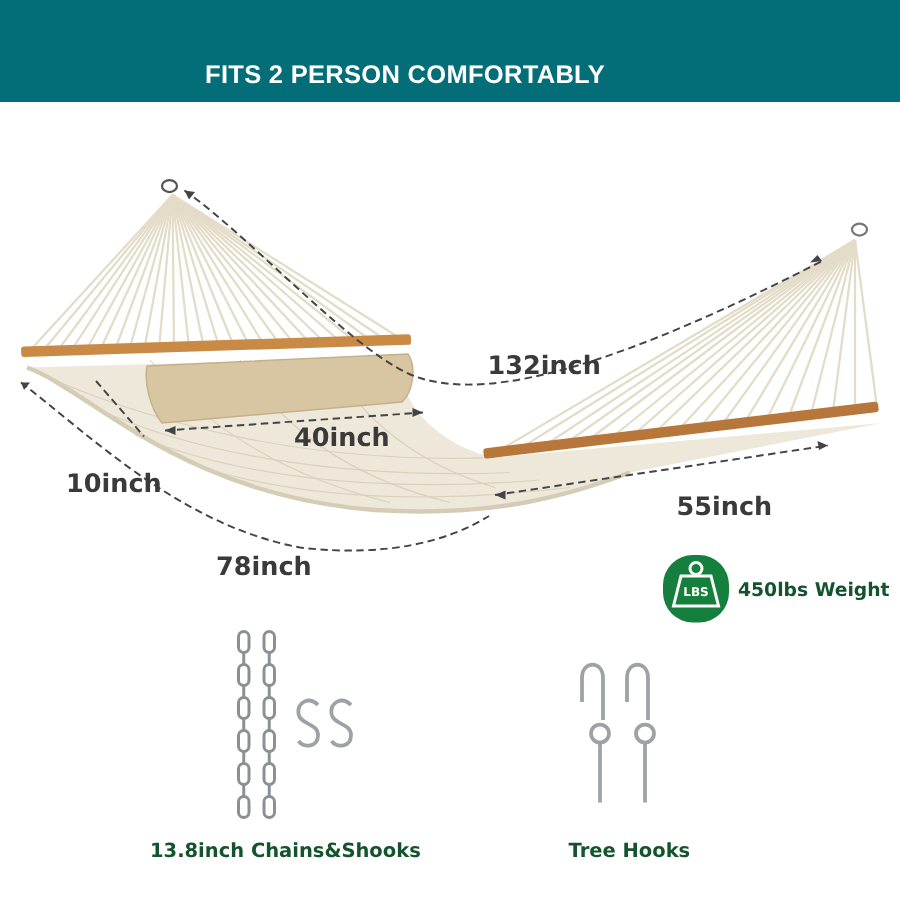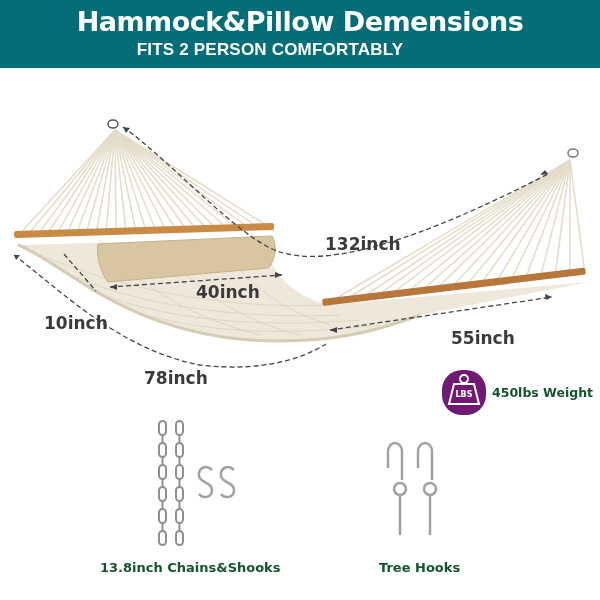--- a/index.html
+++ b/index.html
@@ -3,29 +3,28 @@
 <meta charset="utf-8">
 <style>
   html,body{margin:0;padding:0;}
   body{width:600px;height:600px;background:#ffffff;position:relative;overflow:hidden;font-family:"Liberation Sans","DejaVu Sans",sans-serif;}
   .banner{position:absolute;left:0;top:0;width:600px;height:68px;background:#036e77;color:#fff;text-align:center;}
   .banner .title{font-family:"DejaVu Sans",sans-serif;font-weight:bold;font-size:27px;letter-spacing:-0.5px;position:absolute;top:6px;left:0;width:600px;}
   .banner .subtitle{font-size:17px;position:absolute;top:40px;left:0;width:540px;letter-spacing:0.2px;font-weight:bold;}
   .scene{position:absolute;left:0;top:68px;width:600px;height:532px;}
   .dim-label{position:absolute;font-family:"DejaVu Sans",sans-serif;font-weight:bold;font-size:17px;color:#3a3a3a;}
   .cap{position:absolute;left:442px;top:370px;display:flex;align-items:center;}
-  .cap-icon{width:44px;height:45px;background:#701a75;border-radius:20px;position:relative;}
+  .cap-icon{width:44px;height:45px;background:#15803d;border-radius:20px;position:relative;}
   .cap-text{margin-left:6px;font-family:"DejaVu Sans",sans-serif;font-weight:bold;font-size:12.5px;line-height:15px;color:#14532d;}
   .acc-label{position:absolute;font-family:"DejaVu Sans",sans-serif;font-weight:bold;font-size:13px;color:#14532d;}
 </style>
 </head>
 <body>
 
 <div class="banner">
-  <div class="title">Hammock&amp;Pillow Demensions</div>
   <div class="subtitle">FITS 2 PERSON COMFORTABLY</div>
 </div>
 
 <svg class="scene" width="600" height="532" viewBox="0 68 600 532" style="position:absolute;left:0;top:68px;">
 
   <ellipse cx="113" cy="124" rx="5" ry="4" fill="none" stroke="#555" stroke-width="1.5"></ellipse>
 
   <ellipse cx="573" cy="153" rx="5" ry="4" fill="none" stroke="#777" stroke-width="1.5"></ellipse>
 
   <g stroke="#e3dcc8" stroke-width="1.5">

